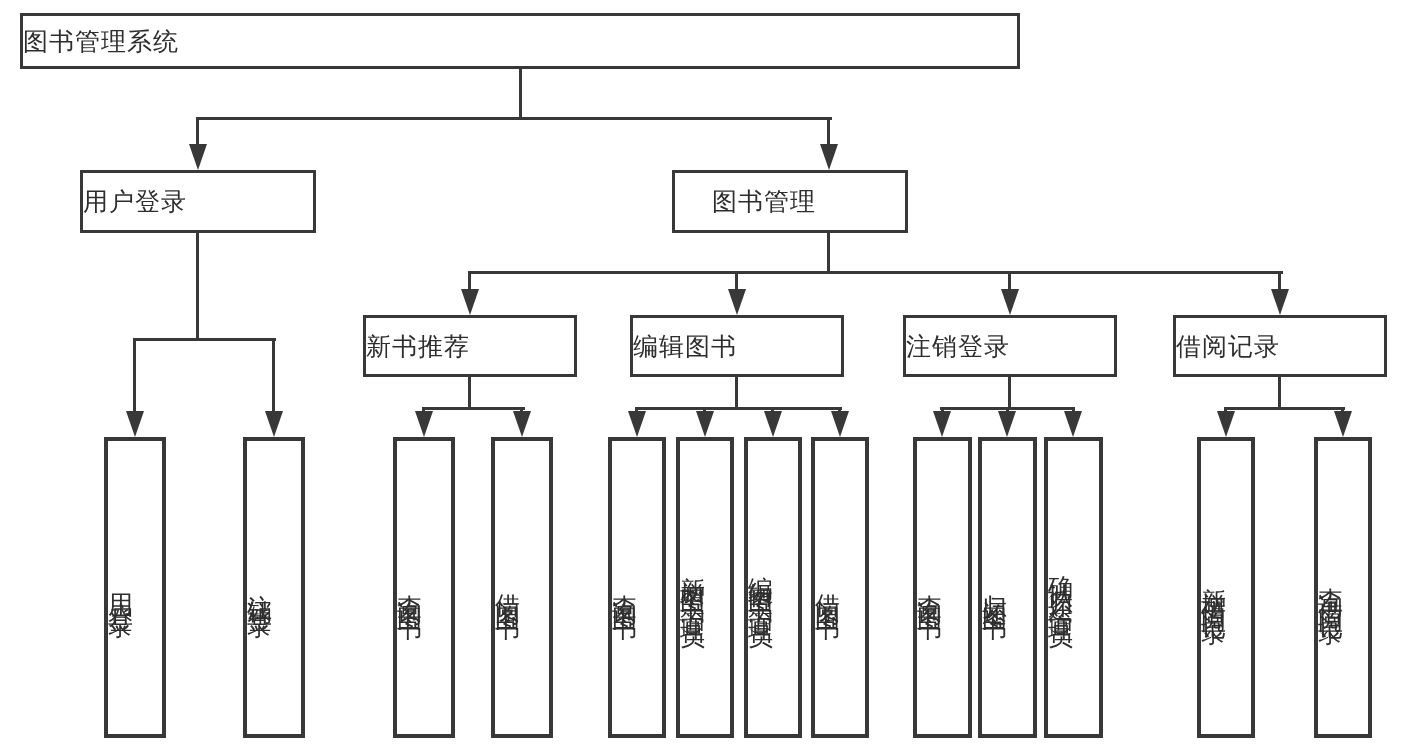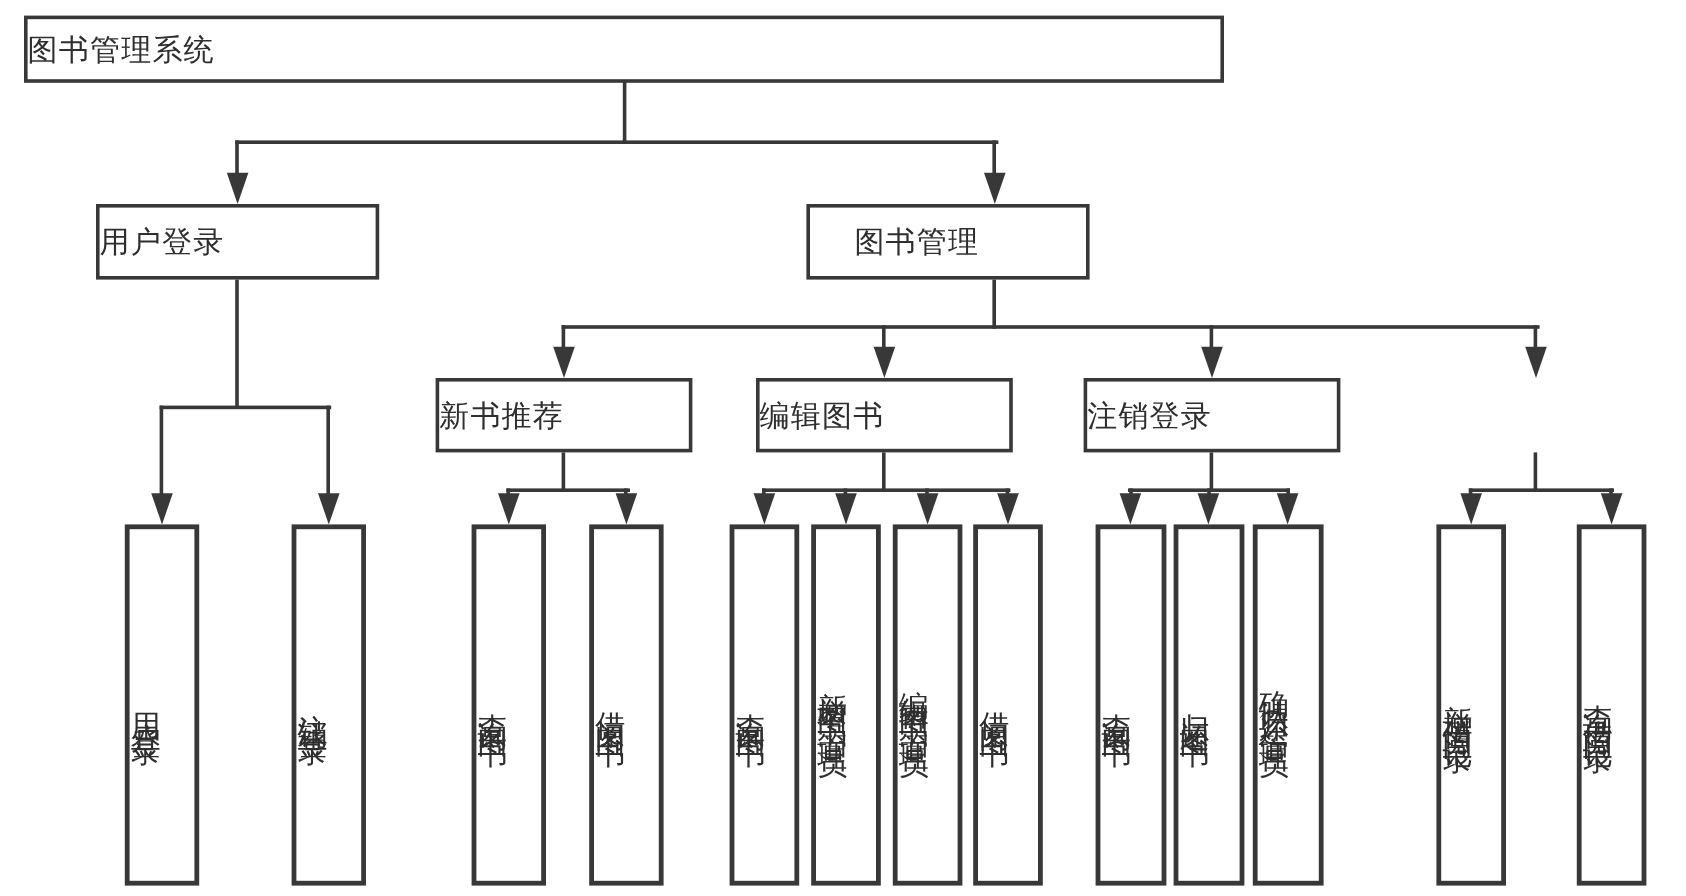--- a/index.html
+++ b/index.html
@@ -95,20 +95,23 @@
 
   <div class="box" style="left:363px;top:315px;width:214px;height:62px;">
     <span class="hlabel">新书推荐</span>
   </div>
   <div class="box" style="left:630px;top:315px;width:214px;height:62px;">
     <span class="hlabel">编辑图书</span>
   </div>
   <div class="box" style="left:903px;top:315px;width:214px;height:62px;">
     <span class="hlabel">注销登录</span>
   </div>
+  <div class="box" style="left:1173px;top:315px;width:214px;height:62px;">
+    <span class="hlabel">借阅记录</span>
+  </div>
 
   <div class="ln" style="left:468px;top:377px;width:3px;height:32px;"></div>
   <div class="ln" style="left:422px;top:407px;width:103px;height:3px;"></div>
   <div class="ln" style="left:422px;top:407px;width:3px;height:8px;"></div>
   <div class="arr" style="left:415px;top:411px;"></div>
   <div class="ln" style="left:520px;top:407px;width:3px;height:8px;"></div>
   <div class="arr" style="left:513px;top:411px;"></div>
 
   <div class="ln" style="left:735px;top:377px;width:3px;height:32px;"></div>
   <div class="ln" style="left:635px;top:407px;width:207px;height:3px;"></div>

